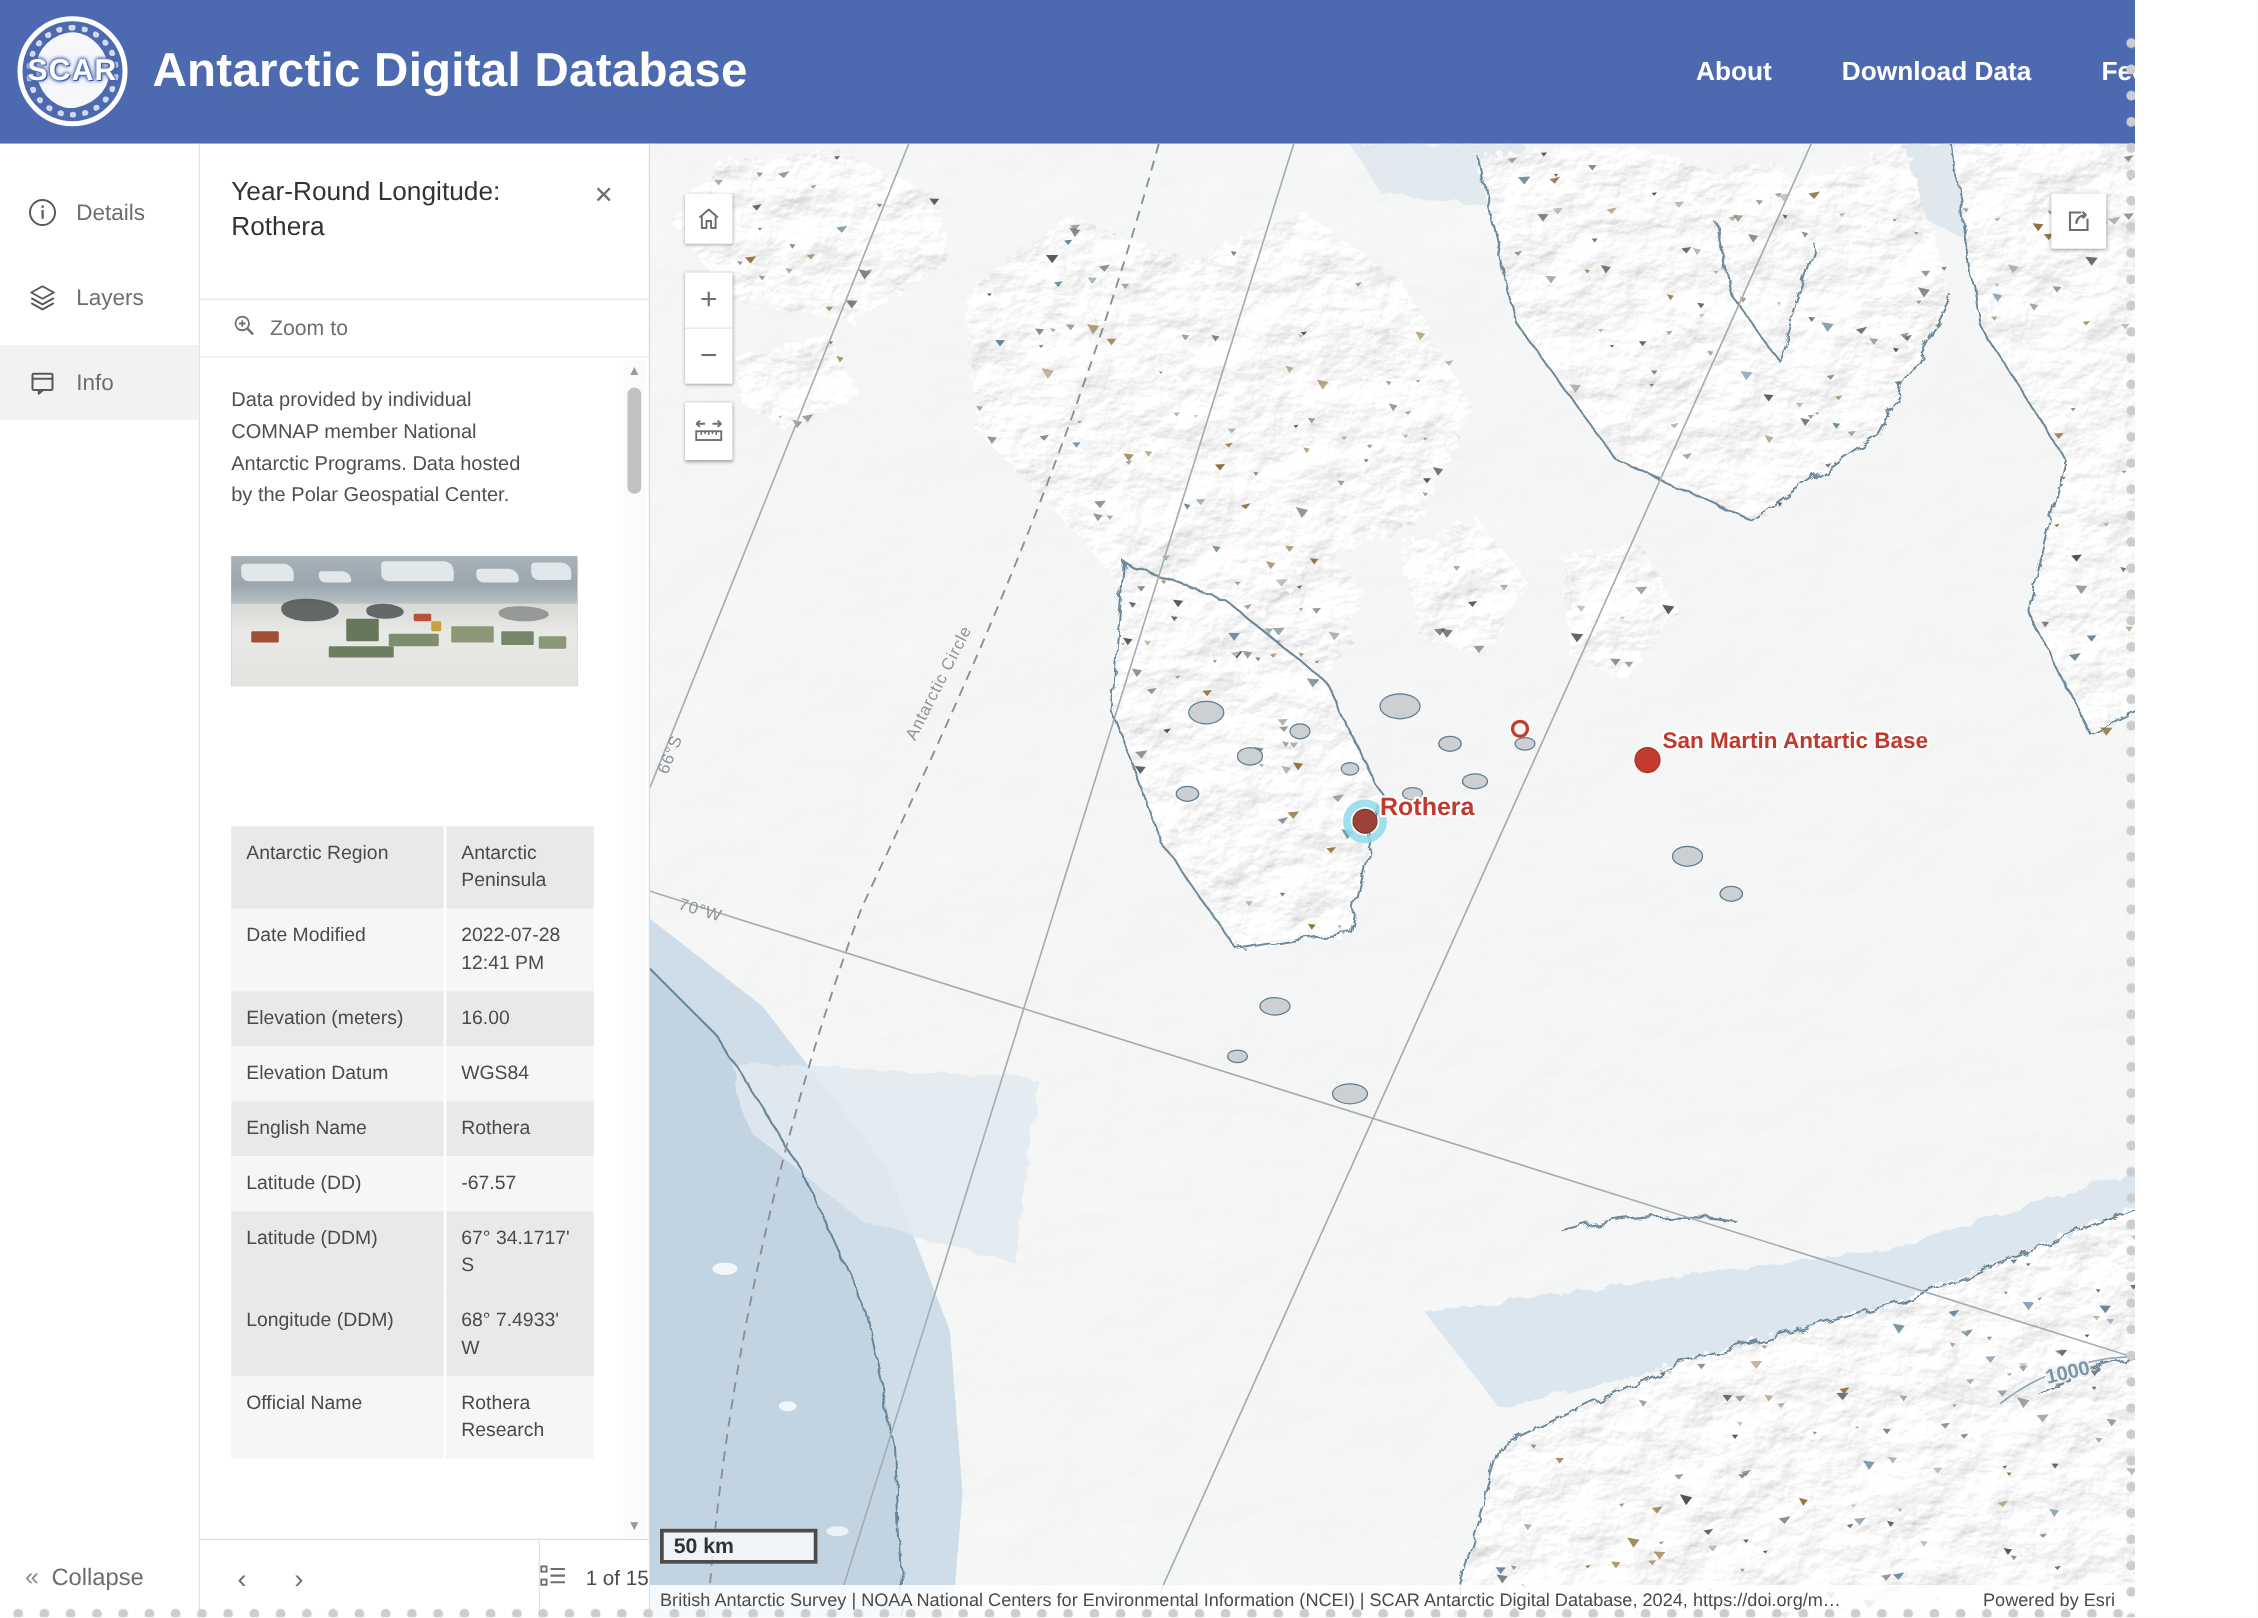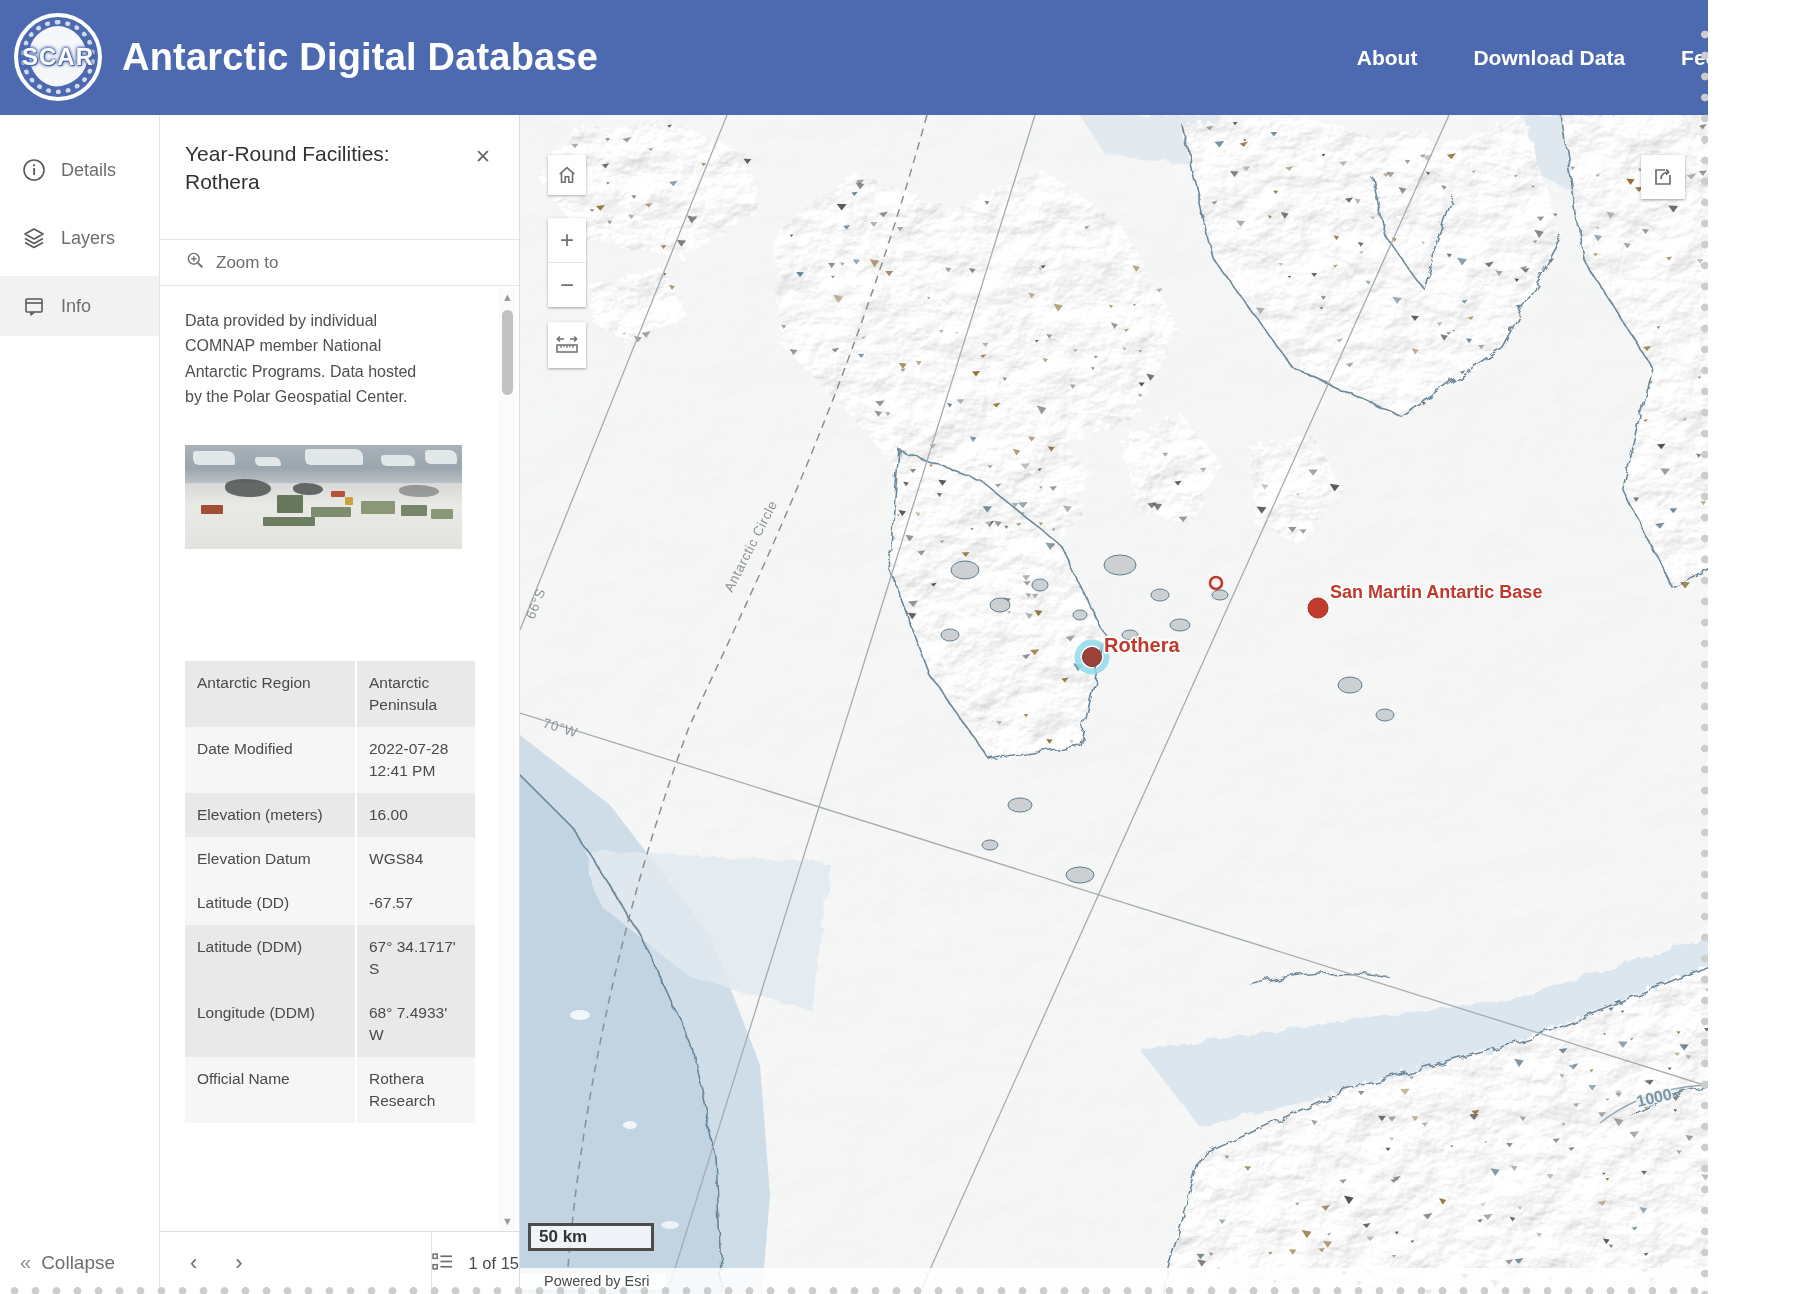--- a/index.html
+++ b/index.html
@@ -161,21 +161,21 @@
       <span class="tool-label">Info</span>
     </div>
     <div class="collapse">
       <span class="chev">«</span>
       <span>Collapse</span>
     </div>
   </div>
 
   <div class="panel">
     <div class="panel-head">
-      <div class="panel-title">Year-Round Facilities: Rothera</div>
+      <div class="panel-title">Year-Round Longitude: Rothera</div>
       <button class="close-btn">✕</button>
     </div>
     <div class="zoomto">
       <span>
         <svg viewBox="0 0 20 20" width="19" height="19" fill="none" stroke="#6e6e6e" stroke-width="1.5">
             <circle cx="8.2" cy="8.2" r="5.7"></circle>
             <line x1="12.6" y1="12.6" x2="17.3" y2="17.3" stroke-width="2"></line>
             <line x1="5.4" y1="8.2" x2="11" y2="8.2"></line>
             <line x1="8.2" y1="5.4" x2="8.2" y2="11"></line>
           </svg>
@@ -218,20 +218,24 @@
               <td class="k">Date Modified</td>
               <td class="v">2022-07-28 12:41 PM</td>
             </tr>
           <tr class="odd">
               <td class="k">Elevation (meters)</td>
               <td class="v">16.00</td>
             </tr>
           <tr class="even">
               <td class="k">Elevation Datum</td>
               <td class="v">WGS84</td>
+            </tr>
+          <tr class="odd">
+              <td class="k">English Name</td>
+              <td class="v">Rothera</td>
             </tr>
           <tr class="even">
               <td class="k">Latitude (DD)</td>
               <td class="v">-67.57</td>
             </tr>
           <tr class="odd">
               <td class="k">Latitude (DDM)</td>
               <td class="v">67° 34.1717' S</td>
             </tr>
           <tr class="odd">
@@ -1068,19 +1072,20 @@
           <path d="M11 5 L19 5 L19 13" stroke-width="0" fill="none"></path>
           <path d="M10 14 C10 9 14 7 18 7 M18 7 L15 4.5 M18 7 L15 9.5" stroke-linejoin="round"></path>
         </svg>
     </button>
 
     <div class="scalebar">
       <span>50 km</span>
     </div>
 
     <div class="attribution">
+      <div class="src">British Antarctic Survey | NOAA National Centers for Environmental Information (NCEI) | SCAR Antarctic Digital Database, 2024, https://doi.org/m…</div>
       <div class="esri">Powered by Esri</div>
     </div>
   </div>
 
   <div class="dots-b"></div>
   <div class="dots-r"></div>
 </div>
 
 </body></html>

